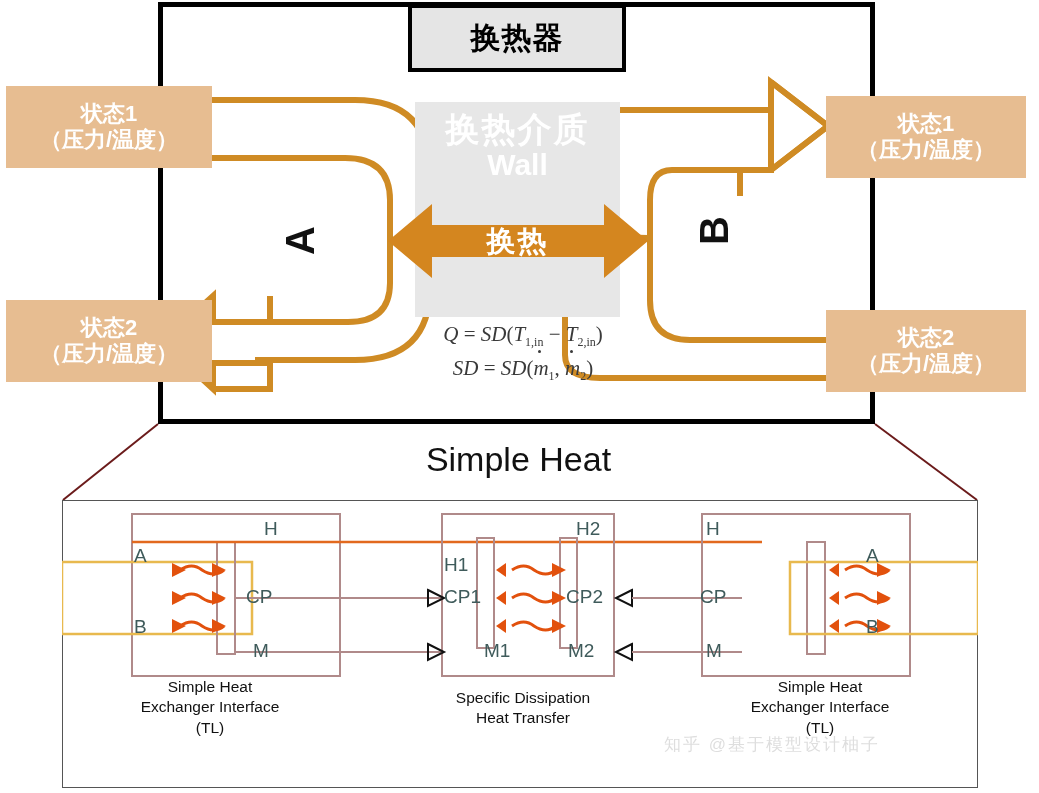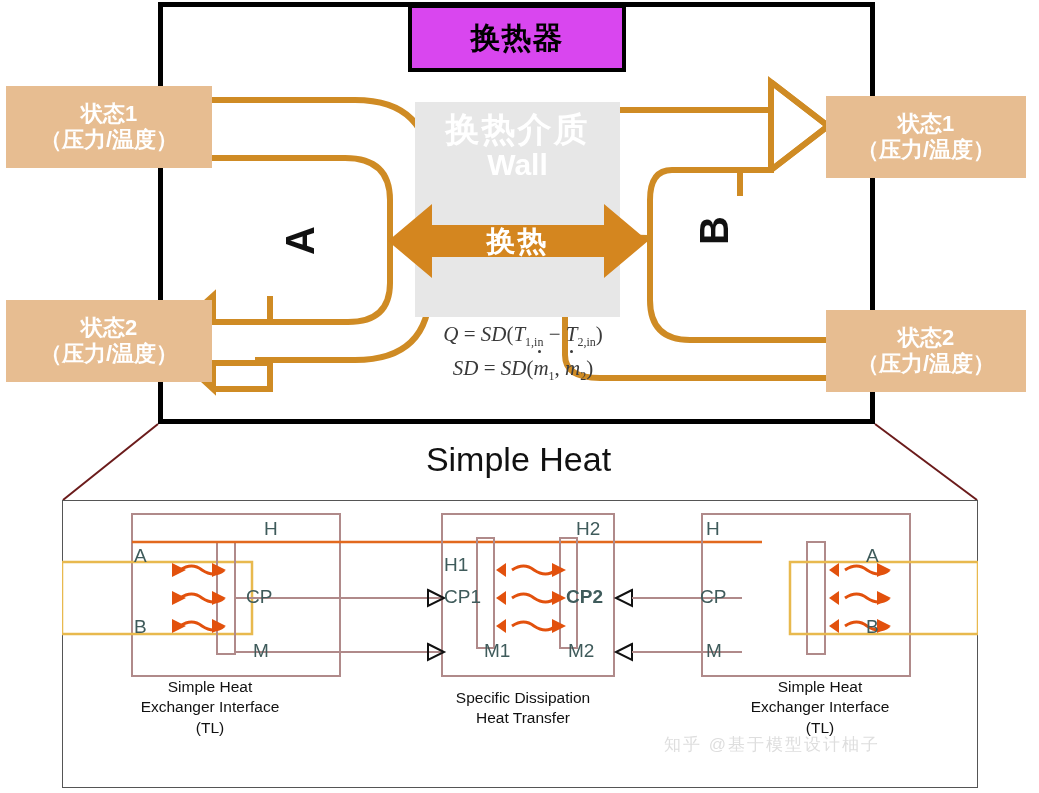--- a/index.html
+++ b/index.html
@@ -28,21 +28,21 @@
     width: 717px; height: 422px;
     border: 5px solid #000000;
     box-sizing: border-box;
     background: #ffffff;
   }
   #hx-title {
     left: 408px; top: 4px;
     width: 218px; height: 68px;
     border: 4px solid #000000;
     box-sizing: border-box;
-    background: #d946ef;
+    background: #e5e5e5;
     display: flex; align-items: center; justify-content: center;
     font-size: 30px; font-weight: 700; color: #000;
     letter-spacing: 1px;
   }
 
   
   #wall-panel {
     left: 415px; top: 102px;
     width: 205px; height: 215px;
     background: #e7e7e7;
@@ -314,21 +314,21 @@
 
   <div class="port-label" style="left:134px;top:545px;">A</div>
   <div class="port-label" style="left:134px;top:616px;">B</div>
   <div class="port-label" style="left:264px;top:518px;">H</div>
   <div class="port-label" style="left:246px;top:586px;">CP</div>
   <div class="port-label" style="left:253px;top:640px;">M</div>
 
   <div class="port-label" style="left:444px;top:518px;margin-top:36px;">H1</div>
   <div class="port-label" style="left:576px;top:518px;">H2</div>
   <div class="port-label" style="left:444px;top:586px;">CP1</div>
-  <div class="port-label" style="left:566px;top:586px;font-weight:bold;">CP2</div>
+  <div class="port-label" style="left:566px;top:586px;">CP2</div>
   <div class="port-label" style="left:444px;top:640px;padding-left:40px;">M1</div>
   <div class="port-label" style="left:568px;top:640px;">M2</div>
 
   <div class="port-label" style="left:706px;top:518px;">H</div>
   <div class="port-label" style="left:700px;top:586px;">CP</div>
   <div class="port-label" style="left:706px;top:640px;">M</div>
   <div class="port-label" style="left:866px;top:545px;">A</div>
   <div class="port-label" style="left:866px;top:616px;">B</div>
 
   <div class="sm-caption" id="cap-left">

